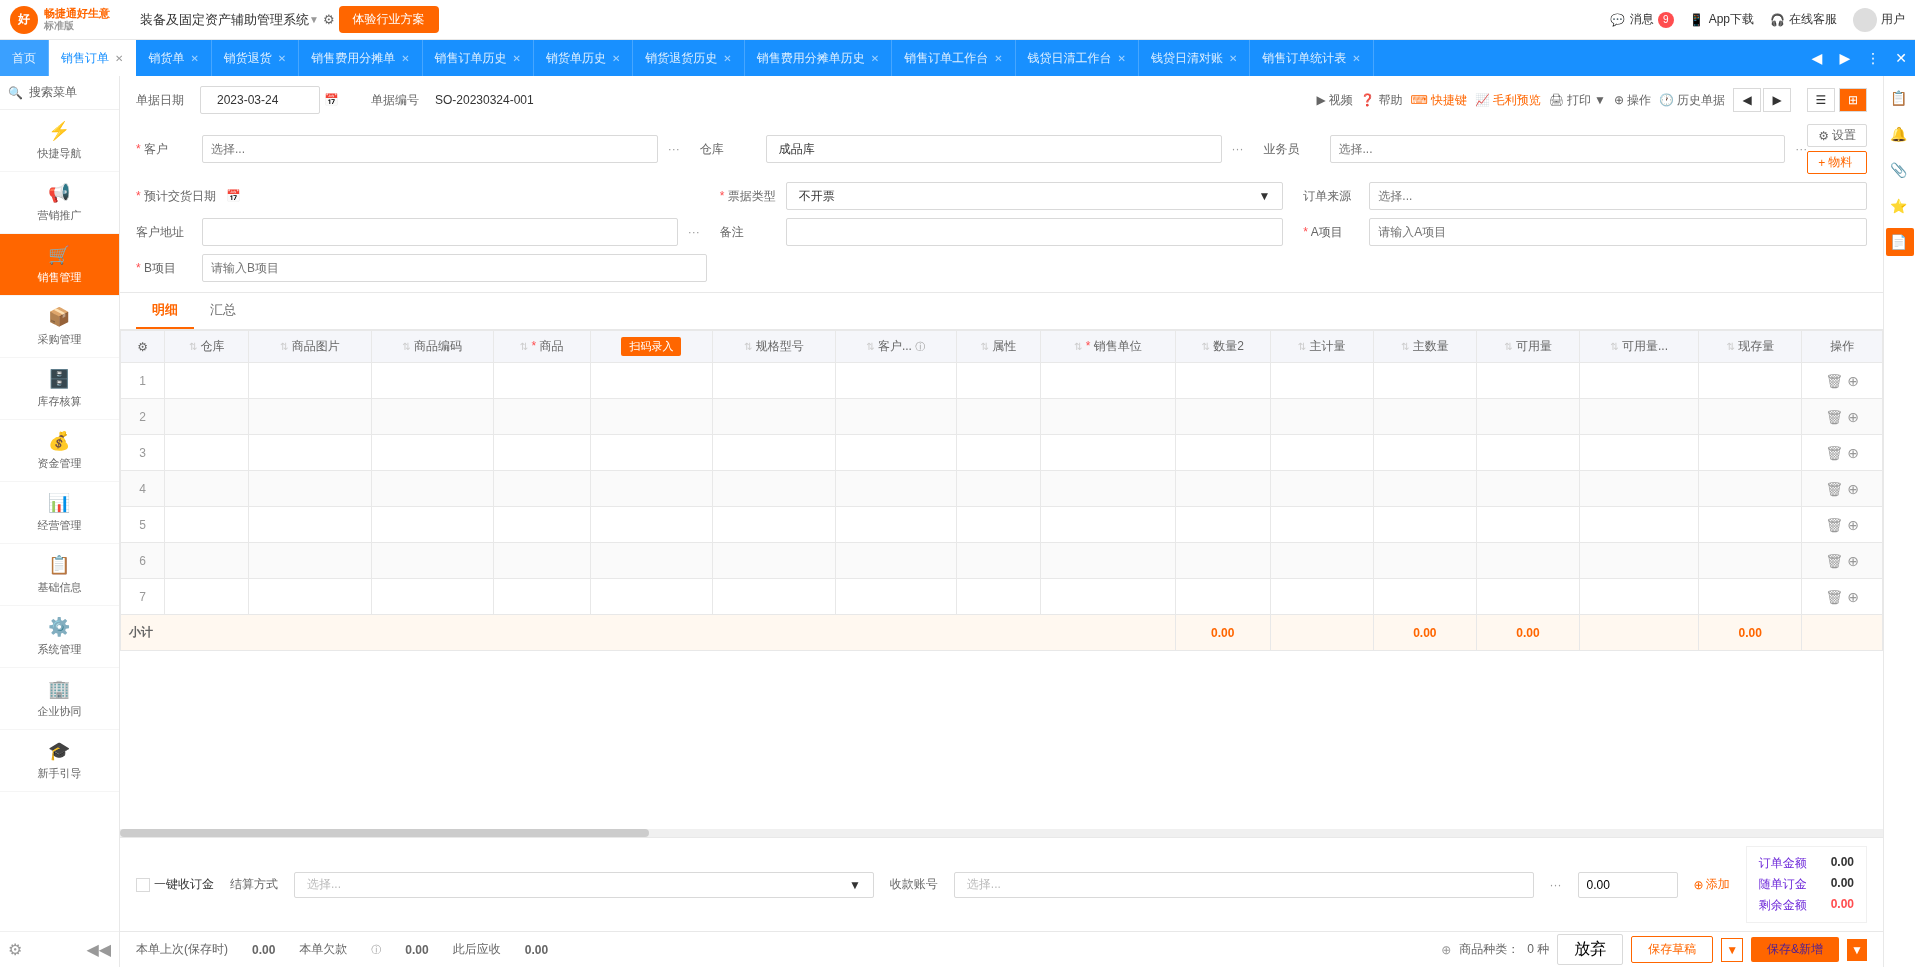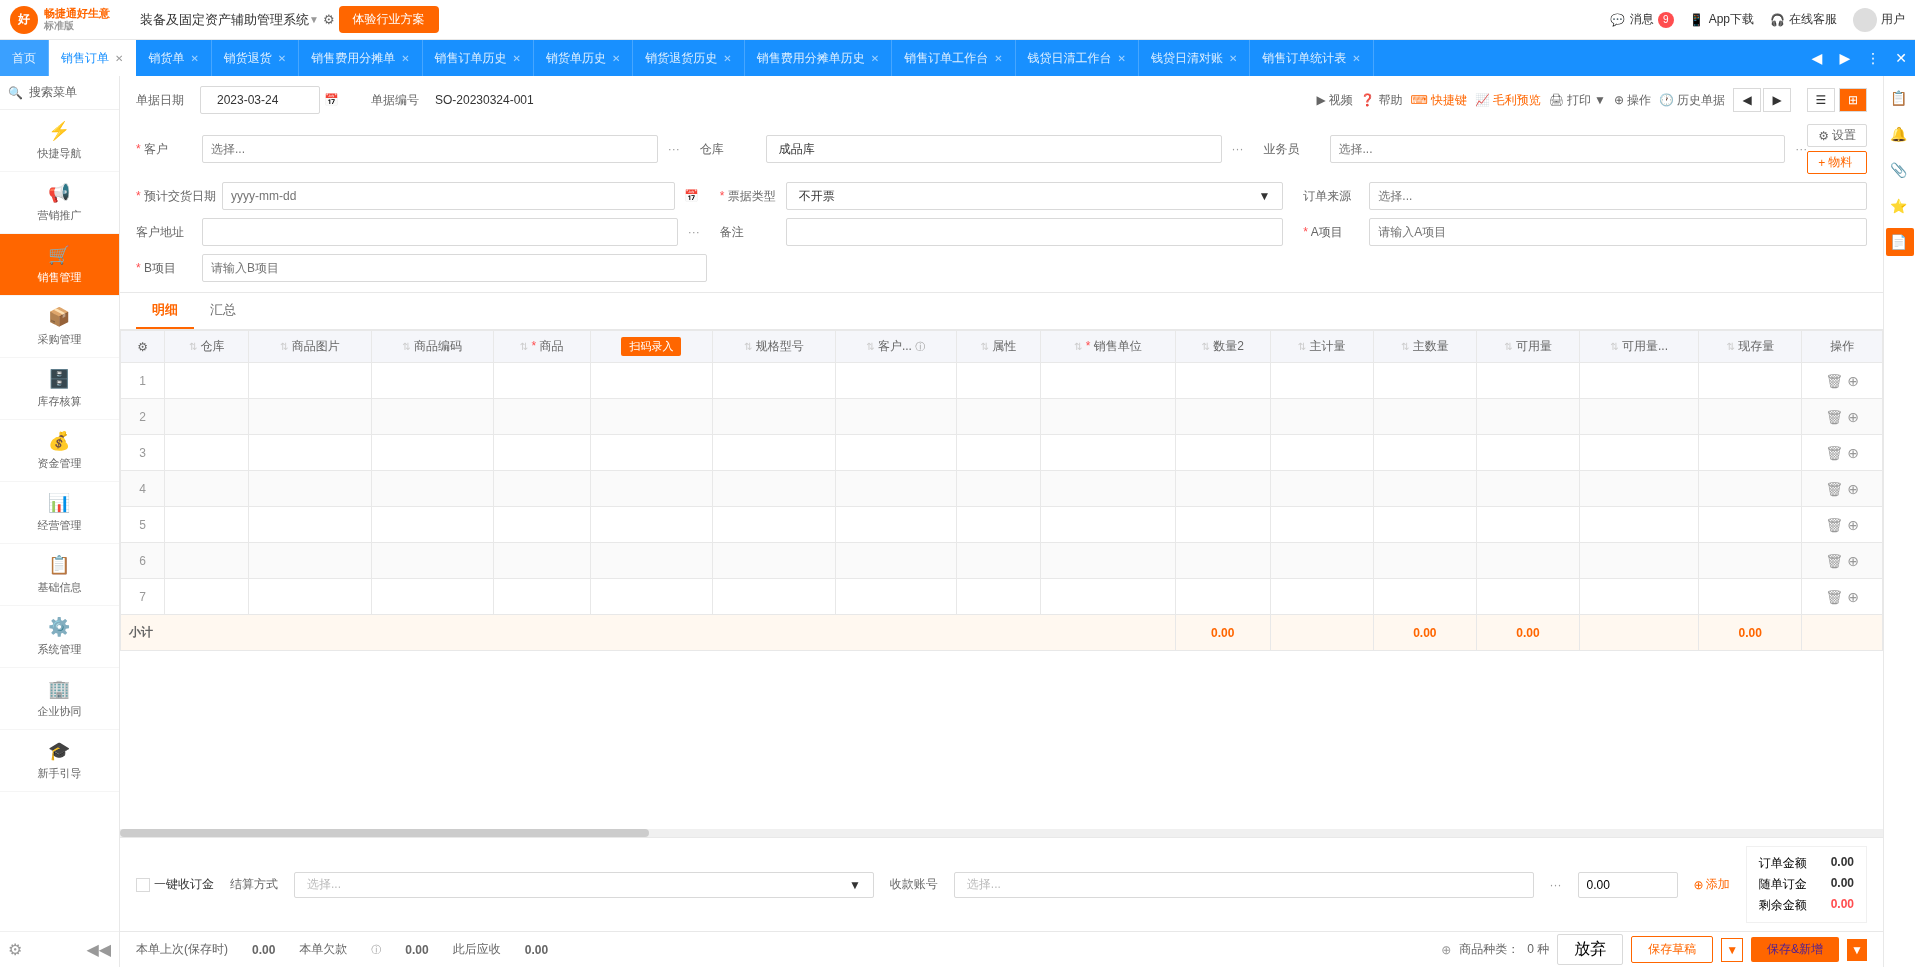--- a/index.html
+++ b/index.html
@@ -91,21 +91,21 @@
     .payment-input { border: 1px solid #d9d9d9; border-radius: 2px; padding: 2px 8px; height: 26px; width: 100px; font-size: 12px; }
     .add-btn { color: #ff6600; cursor: pointer; font-size: 12px; display: flex; align-items: center; gap: 2px; }
 
     
     .footer { height: 36px; background: #fff; border-top: 1px solid #e8e8e8; display: flex; align-items: center; padding: 0 16px; gap: 24px; font-size: 12px; color: #666; }
     .footer-right { margin-left: auto; display: flex; align-items: center; gap: 8px; }
     .footer-btn { border: 1px solid #d9d9d9; background: #fff; padding: 4px 16px; border-radius: 2px; cursor: pointer; font-size: 16px; }
     .footer-btn-primary { background: #ff6600; color: #4c1d95; border: none; padding: 4px 16px; border-radius: 2px; cursor: pointer; font-size: 12px; }
     .footer-btn-save { background: #fff; color: #ff6600; border: 1px solid #ff6600; padding: 4px 16px; border-radius: 2px; cursor: pointer; font-size: 12px; }
     .order-summary-row { display: flex; justify-content: space-between; gap: 24px; padding: 2px 0; }
-    .order-summary-label { color: #000000; }
+    .order-summary-label { color: #6d28d9; }
     .order-summary-value { color: #333; font-weight: bold; }
     .order-summary-value.red { color: #ff4d4f; }
 
     
     .right-panel { width: 32px; background: #fff; border-left: 1px solid #e8e8e8; display: flex; flex-direction: column; align-items: center; padding: 8px 0; gap: 8px; flex-shrink: 0; }
     .right-panel-icon { width: 28px; height: 28px; display: flex; align-items: center; justify-content: center; cursor: pointer; color: #999; font-size: 14px; border-radius: 2px; }
     .right-panel-icon.active { background: #ff6600; color: #fff; }
     
     .field-separator { width: 20px; flex-shrink: 0; }
     
@@ -354,21 +354,20 @@
           <button style="background:#fff;border:1px solid #ff6600;padding:2px 10px;border-radius:2px;cursor:pointer;font-size:12px;color:#ff6600;display:flex;align-items:center;gap:3px;">
             <span>+</span>
             <span>物料</span>
           </button>
         </div>
       </div>
 
       <div style="display:flex;align-items:center;gap:0;margin-bottom:8px;">
         <div class="form-field" style="flex:1;">
           <span class="form-label required">预计交货日期</span>
-          <input class="form-input" placeholder="yyyy-mm-dd" style="flex: 1 1 0%;">
           <span style="cursor:pointer;color:#999;margin-left:4px;">📅</span>
         </div>
         <div class="field-separator"></div>
         <div class="form-field" style="flex:1;">
           <span class="form-label required">票据类型</span>
           <div class="form-select" style="flex:1;">
             <span>不开票</span>
             <span>▼</span>
           </div>
         </div>

